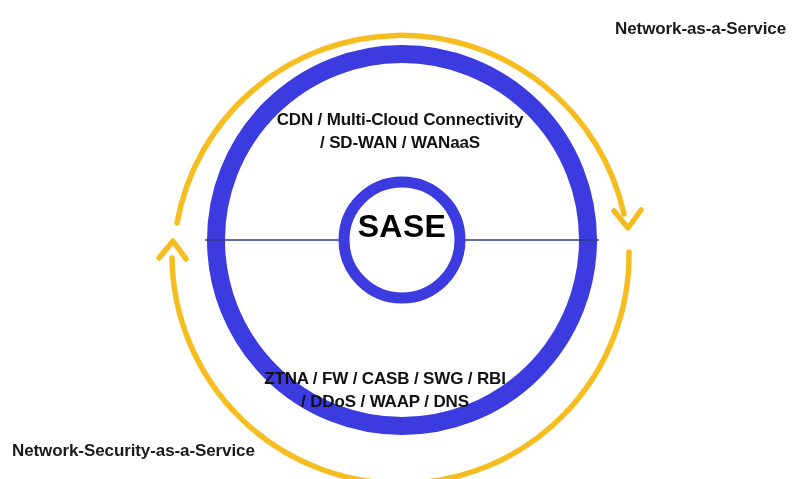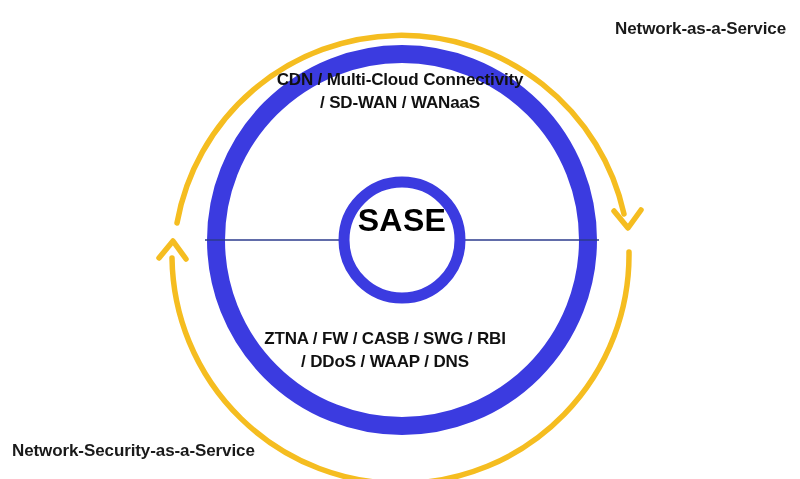--- a/index.html
+++ b/index.html
@@ -48,35 +48,36 @@
   }
   .ring-text {
     position: absolute;
     text-align: center;
     font-family: "Liberation Sans", sans-serif;
     font-weight: bold;
     font-size: 17px;
     line-height: 23px;
     color: #111111;
     letter-spacing: -0.15px;
+    margin-top: 40px;
   }
   #text-network {
     left: 275px;
     top: 68px;
     width: 250px;
   }
   #text-security {
     left: 260px;
     top: 327px;
     width: 250px;
   }
   #text-sase {
     position: absolute;
     left: 342px;
-    top: 201px;
+    top: 207px;
     width: 120px;
     text-align: center;
     font-family: "Liberation Sans", sans-serif;
     font-weight: bold;
     font-size: 32px;
     line-height: 38px;
     color: #000000;
     letter-spacing: 0.4px;
   }
 </style>

